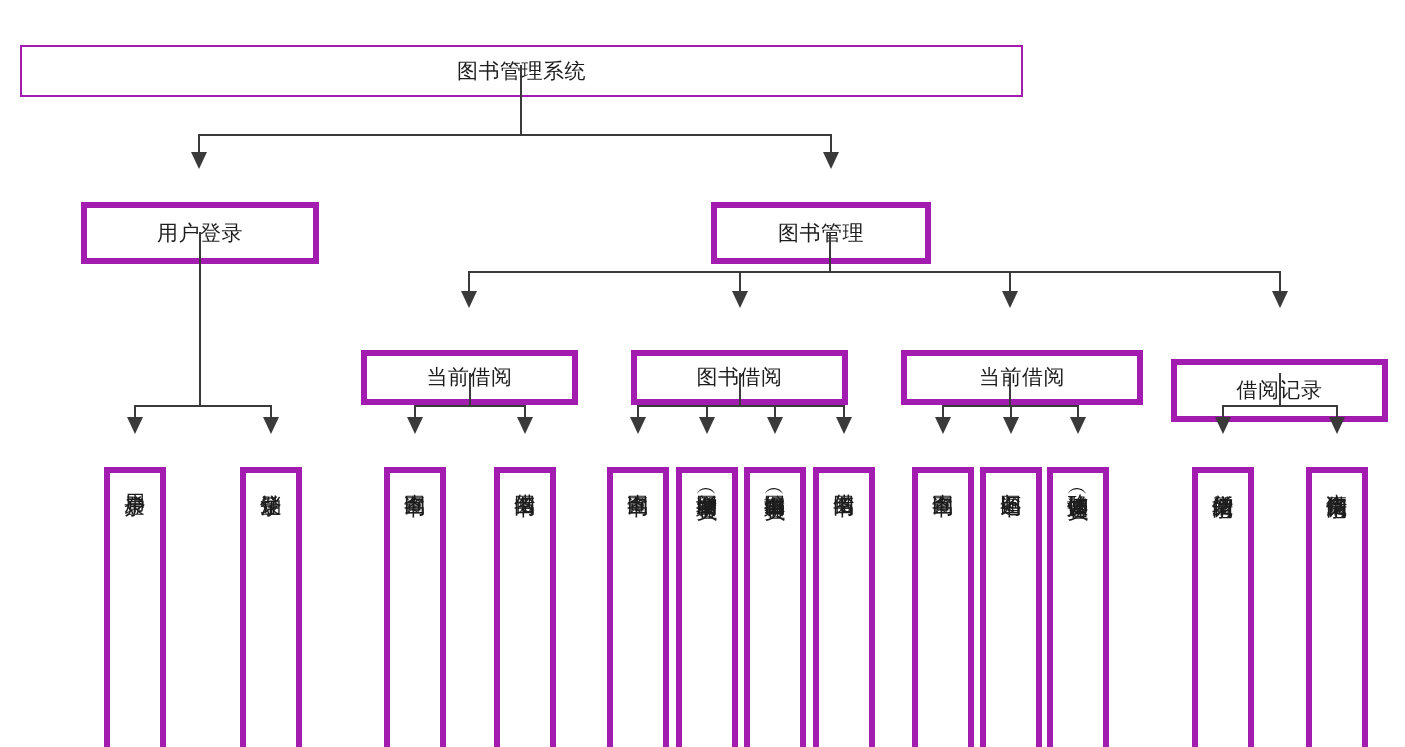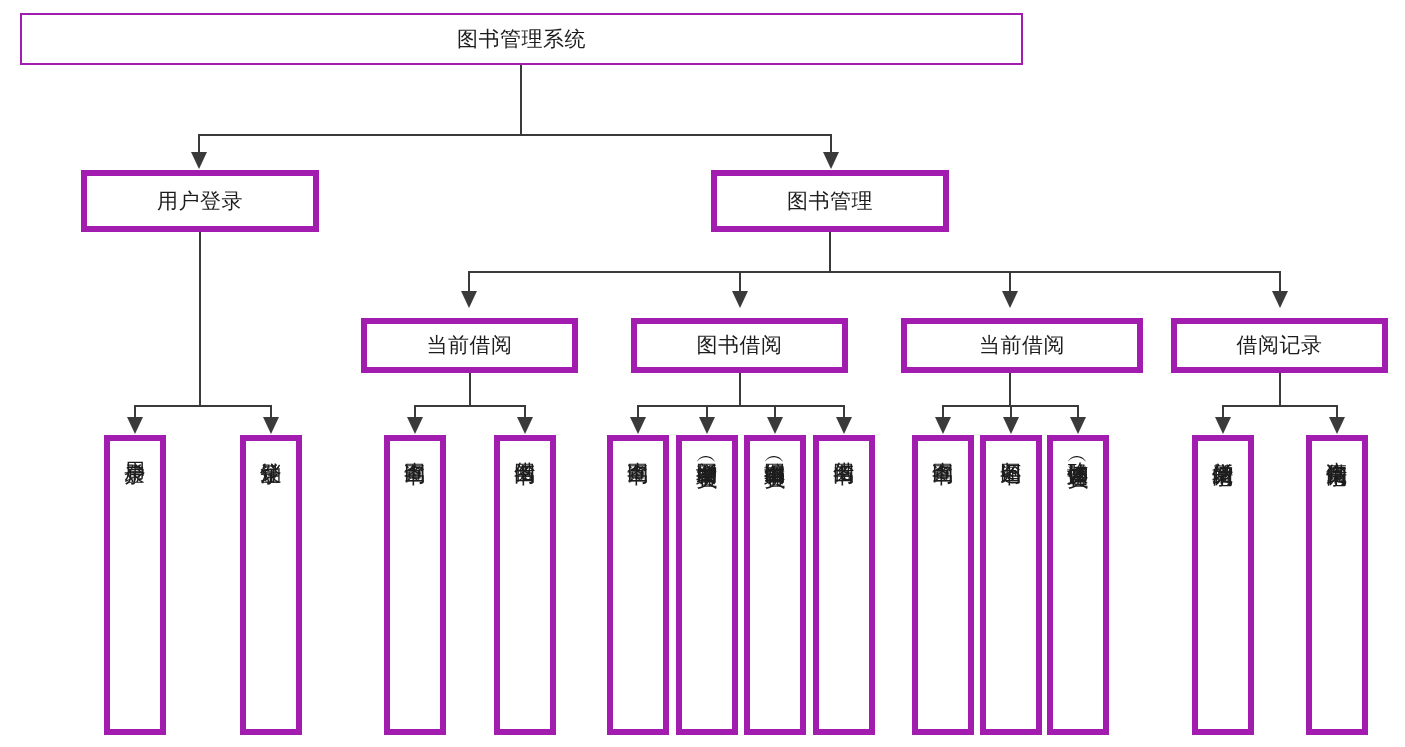--- a/index.html
+++ b/index.html
@@ -21,20 +21,21 @@
   
   .node {
     position: absolute;
     box-sizing: border-box;
     background: #ffffff;
     border: 6px solid #a21caf;
     display: flex;
     align-items: center;
     justify-content: center;
     color: #1d1d1d;
+    margin-top: 32px;
   }
   .node.root {
     border-width: 2px;
   }
   .node .label {
     font-size: 21px;
     line-height: 1.15;
     letter-spacing: 0.5px;
     white-space: nowrap;
   }
@@ -93,21 +94,21 @@
   <div class="conn vline" style="left:198px; top:134px; width:2px; height:20px;"></div>
   <div class="arrow" style="left:191px; top:152px;"></div>
 
   <div class="conn vline" style="left:830px; top:134px; width:2px; height:20px;"></div>
   <div class="arrow" style="left:823px; top:152px;"></div>
 
   <div class="node" style="left:81px; top:170px; width:238px; height:62px;">
     <span class="label">用户登录</span>
   </div>
 
-  <div class="node" style="left:711px; top:170px; width:238px; height:62px;">
+  <div class="node" style="left:711px; top:170px; width:220px; height:62px;">
     <span class="label">图书管理</span>
   </div>
 
   <div class="conn vline" style="left:199px; top:232px; width:2px; height:174px;"></div>
   <div class="conn hline" style="left:134px; top:405px; width:136px; height:2px;"></div>
   <div class="conn vline" style="left:134px; top:405px; width:2px; height:14px;"></div>
   <div class="arrow" style="left:127px; top:417px;"></div>
   <div class="conn vline" style="left:270px; top:405px; width:2px; height:14px;"></div>
   <div class="arrow" style="left:263px; top:417px;"></div>
 
@@ -128,21 +129,21 @@
 
   <div class="node" style="left:361px; top:318px; width:217px; height:55px;">
     <span class="label">当前借阅</span>
   </div>
   <div class="node" style="left:631px; top:318px; width:217px; height:55px;">
     <span class="label">图书借阅</span>
   </div>
   <div class="node" style="left:901px; top:318px; width:242px; height:55px;">
     <span class="label">当前借阅</span>
   </div>
-  <div class="node" style="left:1171px; top:318px; width:217px; height:55px;">
+  <div class="node" style="left:1171px; top:327px; width:217px; height:63px;">
     <span class="label">借阅记录</span>
   </div>
 
   <div class="conn vline" style="left:469px; top:373px; width:2px; height:33px;"></div>
   <div class="conn hline" style="left:414px; top:405px; width:112px; height:2px;"></div>
   <div class="conn vline" style="left:414px; top:405px; width:2px; height:14px;"></div>
   <div class="arrow" style="left:407px; top:417px;"></div>
   <div class="conn vline" style="left:524px; top:405px; width:2px; height:14px;"></div>
   <div class="arrow" style="left:517px; top:417px;"></div>
 

